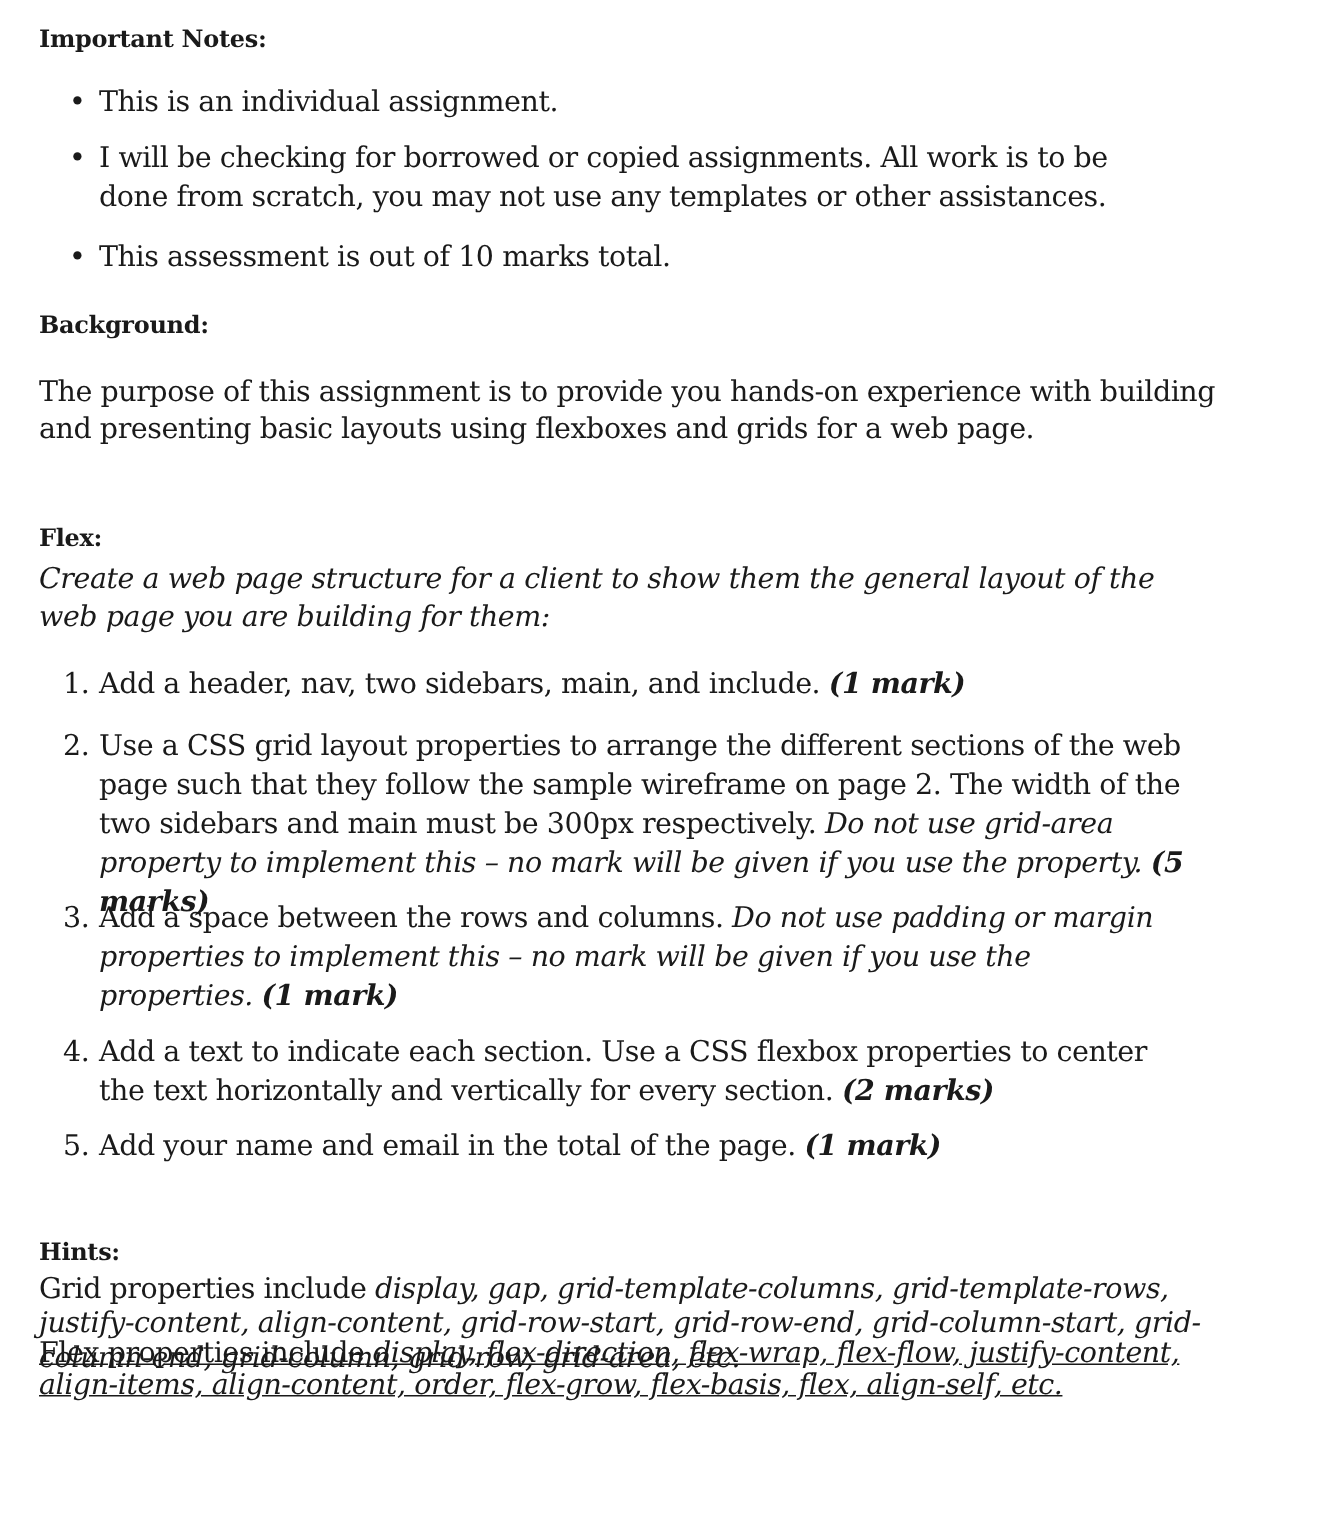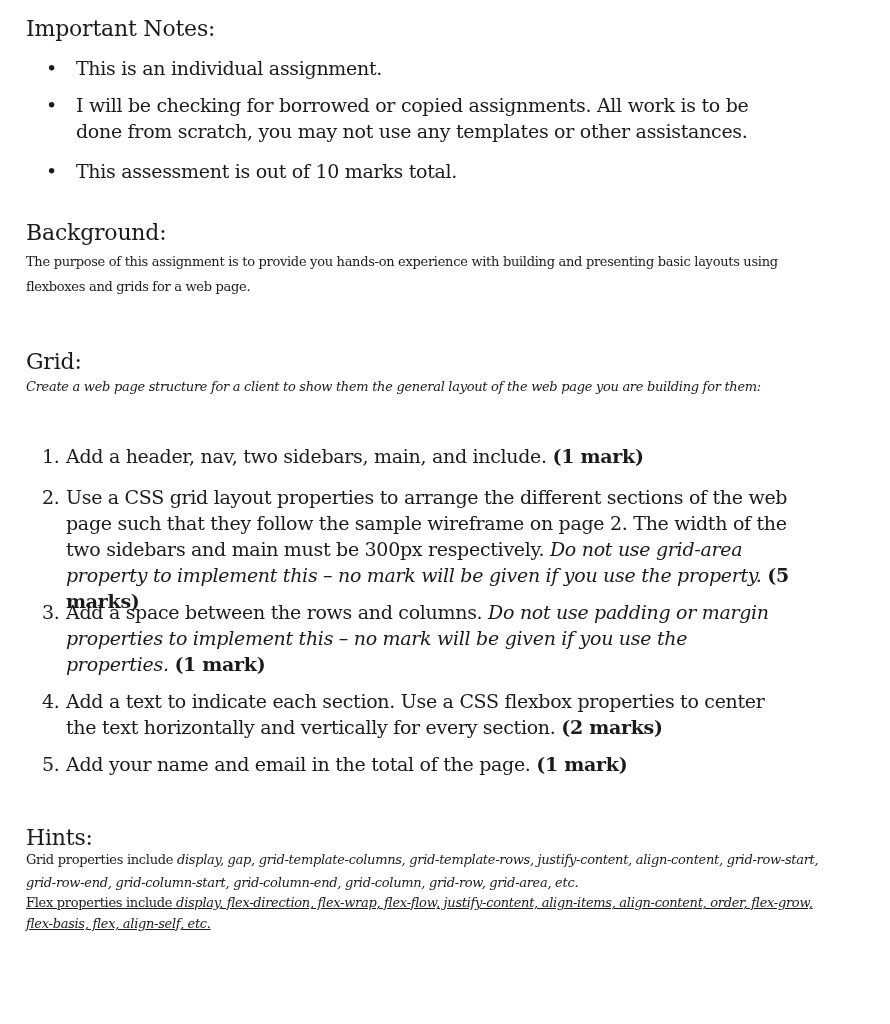--- a/index.html
+++ b/index.html
@@ -4,40 +4,40 @@
 <style>
   html, body { margin: 0; padding: 0; background: #ffffff; }
   body {
     width: 890px; height: 1024px; overflow: hidden;
     font-family: "DejaVu Serif", "Liberation Serif", serif;
     color: #1a1a1a;
     position: relative;
   }
   .doc { position: absolute; left: 26px; top: 0; width: 800px; }
   .heading {
-    font-weight: normal; font-size: 22px; position: absolute; left: 0;
+    font-weight: bold; font-size: 16px; position: absolute; left: 0;
     letter-spacing: -0.2px;
   }
   .para {
-    font-size: 13px; line-height: 25px; position: absolute; left: 0; width: 800px;
+    font-size: 19px; line-height: 25px; position: absolute; left: 0; width: 800px;
     letter-spacing: -0.3px;
   }
   .bullet {
     position: absolute; left: 20px; font-size: 19px; line-height: 26px; width: 740px;
     letter-spacing: -0.3px;
   }
   .bullet .dot { position: absolute; left: 0; top: 0; }
-  .bullet .txt { display: block; margin-left: 30px; }
+  .bullet .txt { display: block; margin-left: 20px; }
   .num {
     position: absolute; left: 16px; font-size: 19px; line-height: 26px; width: 750px;
     letter-spacing: -0.3px;
   }
   .num .n { position: absolute; left: 0; top: 0; }
   .num .txt { display: block; margin-left: 24px; }
-  b { font-weight: bold; }
+  b { font-weight: bold; font-style: italic; }
   i { font-style: italic; }
 </style>
 </head>
 <body>
 
 <div class="doc">
 
   <div class="heading" style="top:16px;">Important Notes:</div>
 
   <div class="bullet" style="top:55px;">
@@ -46,24 +46,24 @@
   </div>
   <div class="bullet" style="top:92px;">
     <span class="dot">•</span>
     <span class="txt">I will be checking for borrowed or copied assignments. All work is to be done from scratch, you may not use any templates or other assistances.</span>
   </div>
   <div class="bullet" style="top:158px;">
     <span class="dot">•</span>
     <span class="txt">This assessment is out of 10 marks total.</span>
   </div>
 
-  <div class="heading" style="top:220px;">Background:</div>
+  <div class="heading" style="top:207px;">Background:</div>
   <div class="para" style="top:249px;">The purpose of this assignment is to provide you hands-on experience with building and presenting basic layouts using flexboxes and grids for a web page.</div>
 
-  <div class="heading" style="top:349px;">Grid:</div>
+  <div class="heading" style="top:349px;">Flex:</div>
   <div class="para" style="top:374px; width:780px;font-style:italic;">Create a web page structure for a client to show them the general layout of the web page you are building for them:</div>
 
   <div class="num" style="top:443px;">
     <span class="n">1.</span>
     <span class="txt"><span>Add a header, nav, two sidebars, main, and include.</span> <b>(1 mark)</b></span>
   </div>
 
   <div class="num" style="top:484px;">
     <span class="n">2.</span>
     <span class="txt"><span>Use a CSS grid layout properties to arrange the different sections of the web page such that they follow the sample wireframe on page 2. The width of the two sidebars and main must be 300px respectively.</span> <i>Do not use grid-area property to implement this – no mark will be given if you use the property.</i> <b>(5 marks)</b></span>

